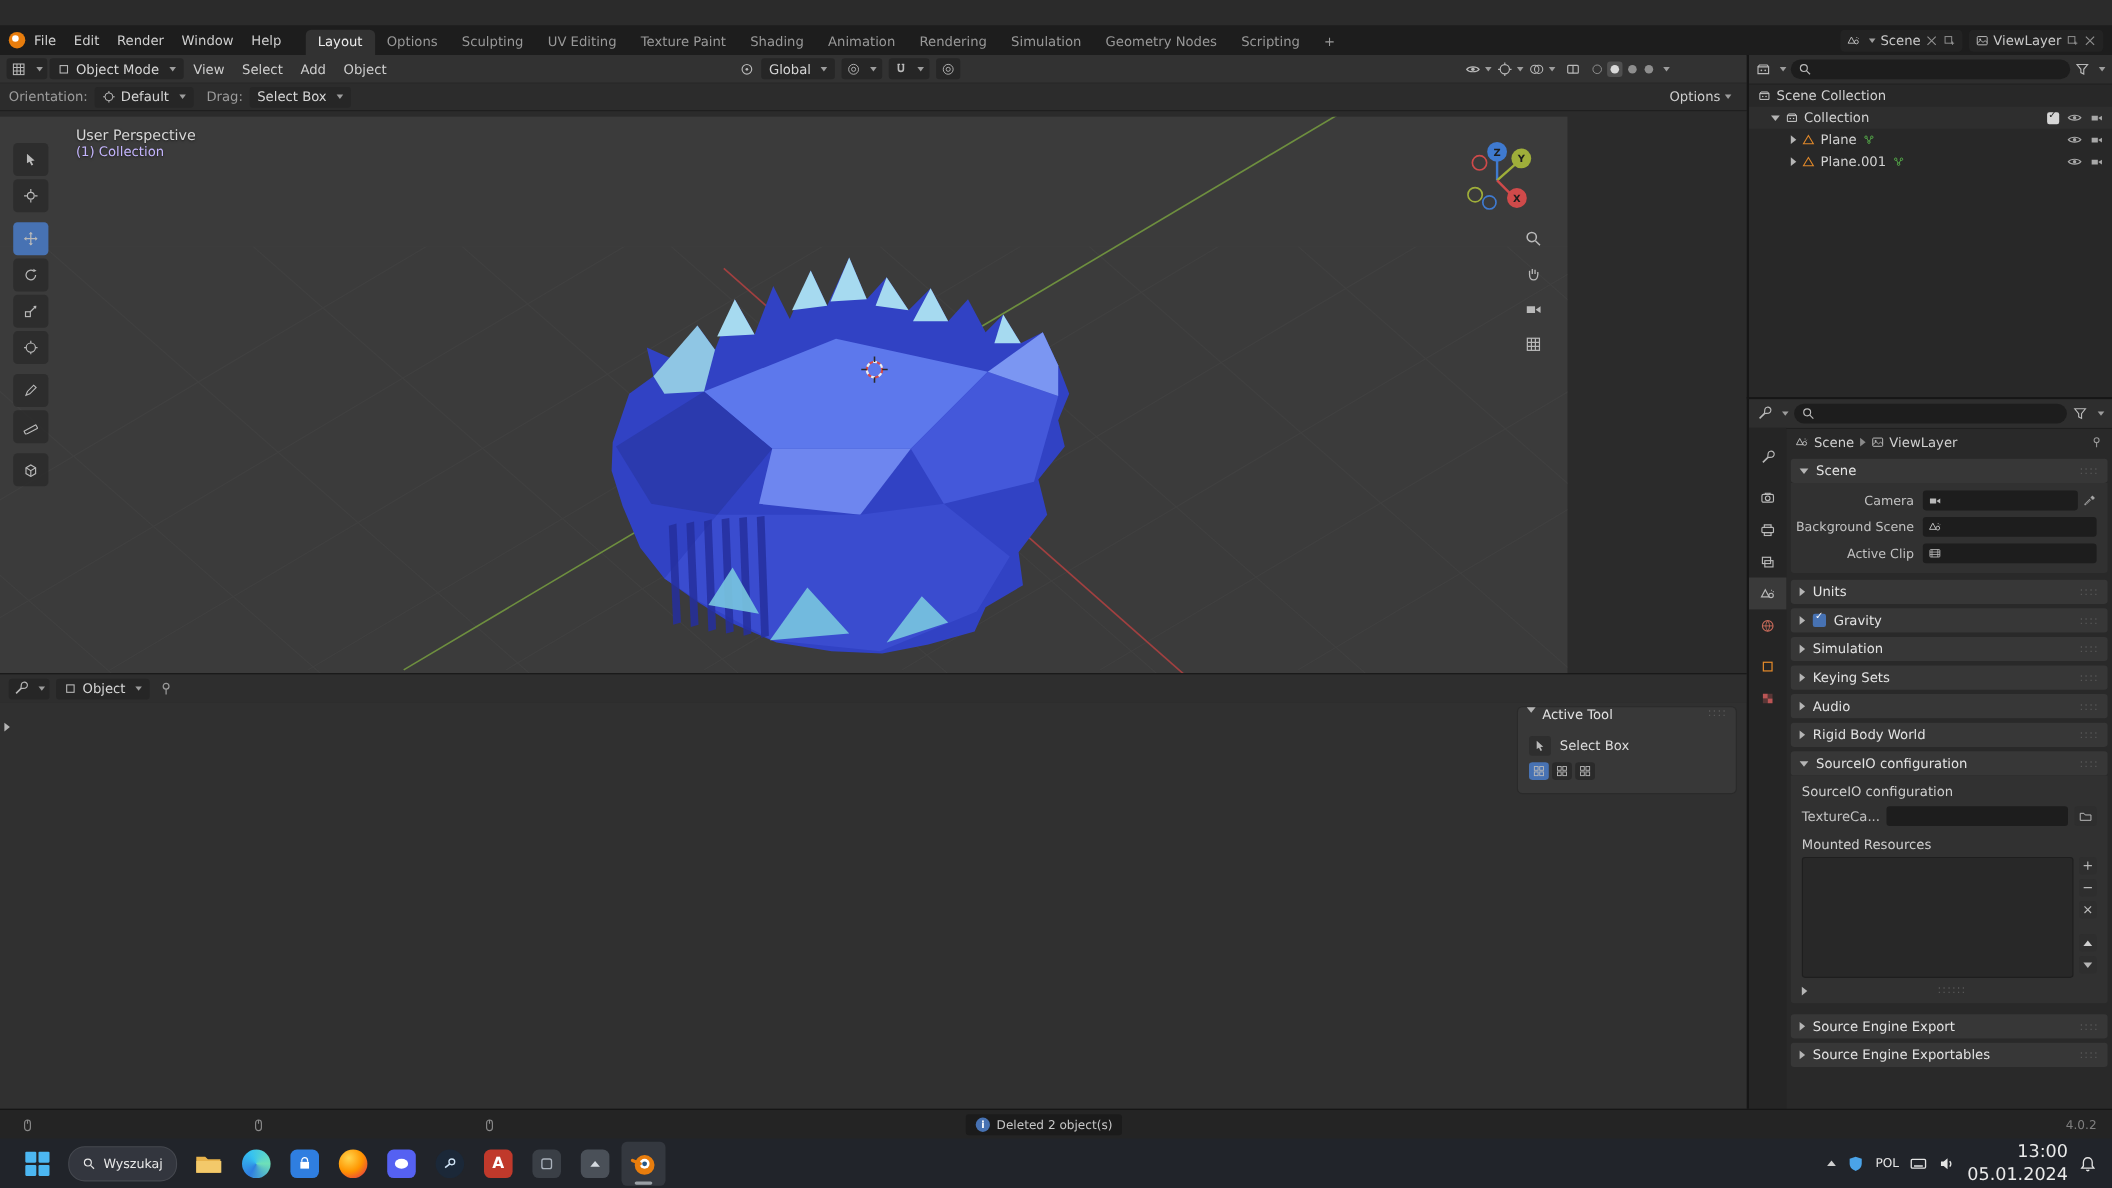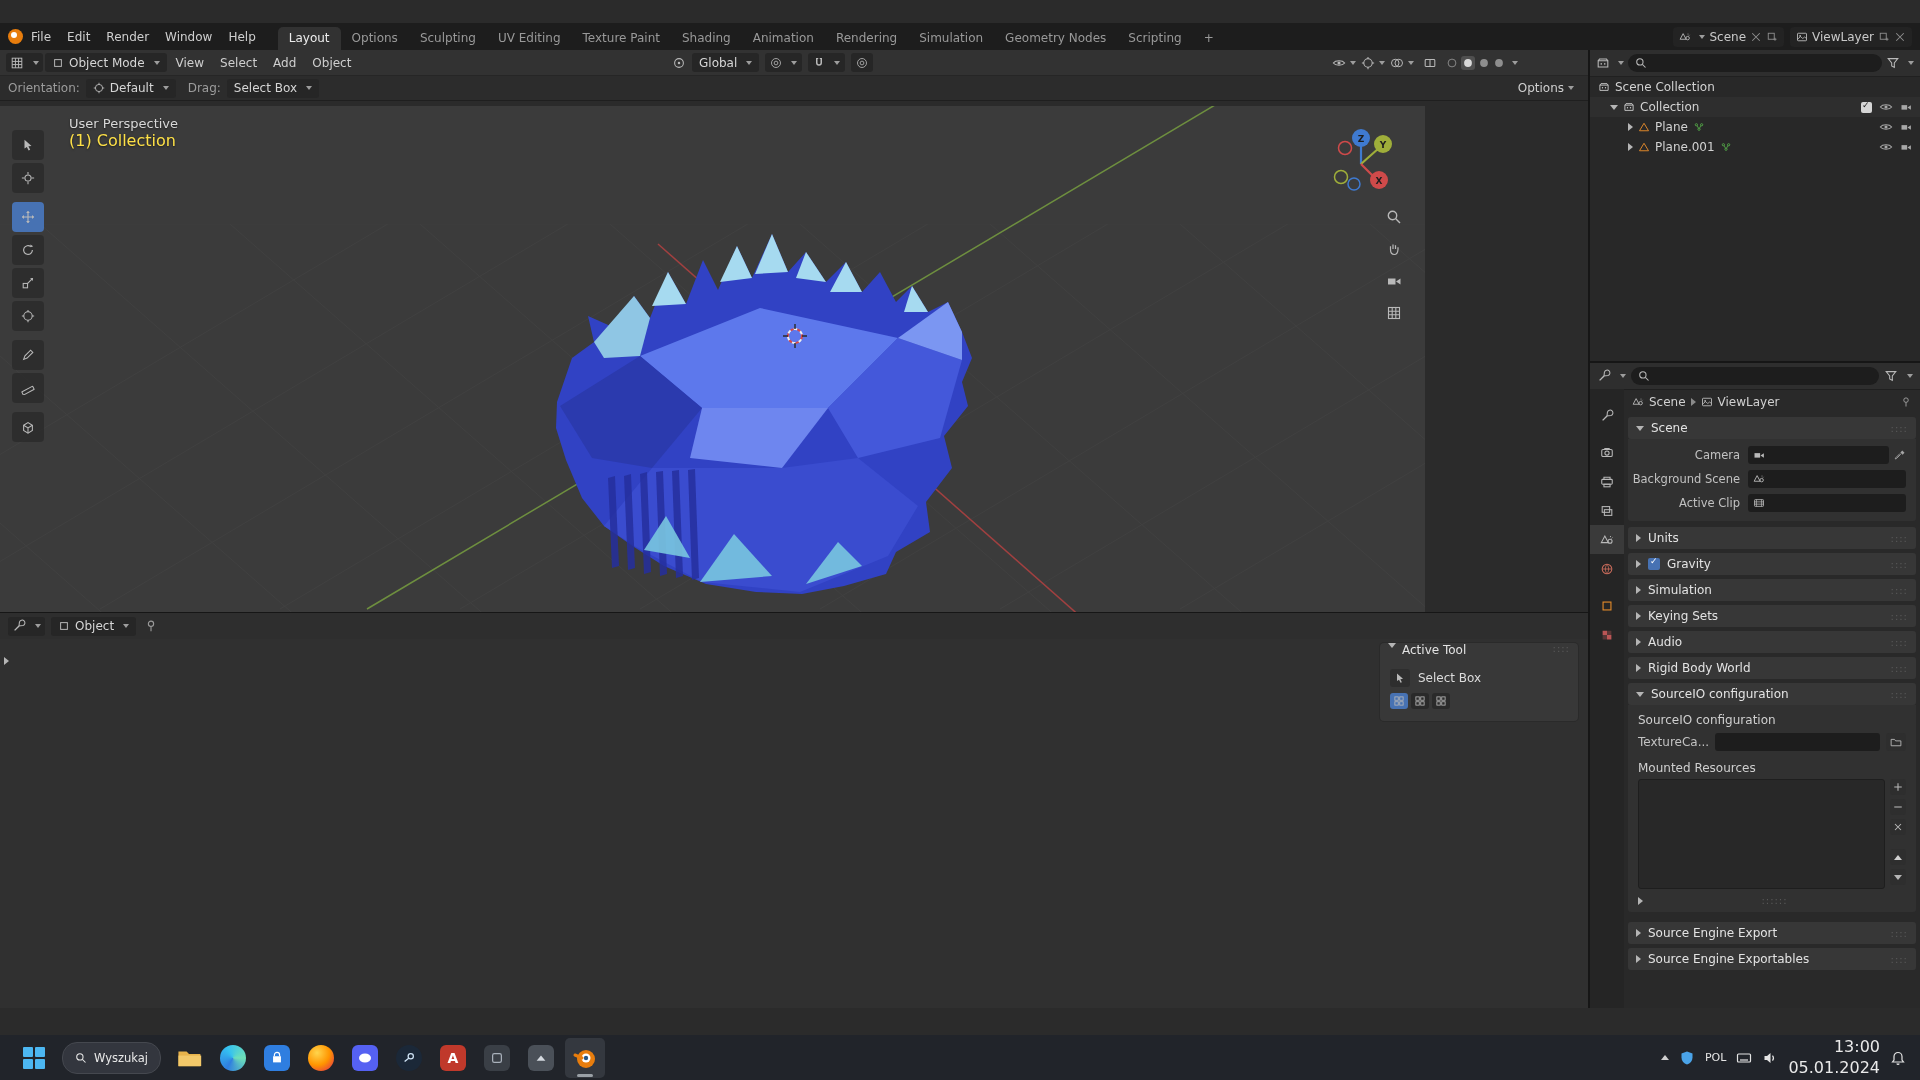--- a/index.html
+++ b/index.html
@@ -36,21 +36,21 @@
   
   .vph1{left:0;top:50px;width:1588px;height:26px;background:#323232;display:flex;align-items:center;border-bottom:1px solid #262626;padding-left:6px;box-sizing:border-box}
   .vph2{left:0;top:76px;width:1588px;height:25px;background:#2c2c2c;display:flex;align-items:center;border-bottom:1px solid #1f1f1f;padding-left:8px;box-sizing:border-box}
   .hbtn{background:#262626;border-radius:3px;height:19px;display:flex;align-items:center;gap:5px;padding:0 7px;color:#d6d6d6}
   .hmenu{padding:0 7px;color:#cfcfcf}
   .lbl{color:#9c9c9c}
 
   
   .canvas{left:0;top:106px;width:1425px;height:511px;background:#3b3b3b;overflow:hidden}
   .ovl1{font-size:13px;color:#d8d8d8;text-shadow:0 1px 2px rgba(0,0,0,.5)}
-  .ovl2{font-size:16px;color:#fde047;text-shadow:0 1px 2px rgba(0,0,0,.5)}
+  .ovl2{font-size:12px;color:#c4b5fd;text-shadow:0 1px 2px rgba(0,0,0,.5)}
   .tool{width:32px;height:30px;background:rgba(44,44,44,.92);border-radius:4px;display:flex;align-items:center;justify-content:center;margin-bottom:3px;color:#c4c4c4}
   .tool.active{background:#4772b3;color:#fff}
   .sideic{width:26px;height:26px;display:flex;align-items:center;justify-content:center;color:#b5b5b5}
 
   
   .beh{left:0;top:612px;width:1588px;height:27px;background:#2e2e2e;border-top:1px solid #161616;display:flex;align-items:center;padding-left:8px;box-sizing:border-box}
   .bec{left:0;top:639px;width:1588px;height:369px;background:#303030}
   .atpanel{position:absolute;right:10px;top:4px;width:198px;background:#383838;border-radius:4px;padding-bottom:8px;box-shadow:0 0 0 1px #2a2a2a}
   .atpanel .hd{height:24px;display:flex;gap:6px;padding:0 8px;color:#e2e2e2}
   .miniprst{width:18px;height:16px;background:#2a2a2a;border-radius:3px;display:flex;align-items:center;justify-content:center;color:#a5a5a5}
@@ -935,20 +935,36 @@
         <span class="grip">::::</span>
       </div>
       <div class="phead" style="margin-top:4px">
         <span class="cr"></span>
         <span>Source Engine Exportables</span>
         <span class="grip">::::</span>
       </div>
     </div>
   </div>
 
+  <div class="abs status">
+    <svg class="ic" style="margin-left:18px;color:#8a8a8a" viewBox="0 0 16 16">
+        <use href="#i-mouse"></use>
+      </svg>
+    <svg class="ic" style="margin-left:196px;color:#8a8a8a" viewBox="0 0 16 16">
+        <use href="#i-mouse"></use>
+      </svg>
+    <svg class="ic" style="margin-left:196px;color:#8a8a8a" viewBox="0 0 16 16">
+        <use href="#i-mouse"></use>
+      </svg>
+    <div class="msgpill">
+      <span class="infoi"></span>
+      <span>Deleted 2 object(s)</span>
+    </div>
+    <span style="margin-left:auto;margin-right:14px;color:#7f7f7f">4.0.2</span>
+  </div>
 
   <div class="abs taskbar">
     <span class="tslot">
       <span class="winlogo">
           <span></span>
           <span></span>
           <span></span>
           <span></span>
         </span>
     </span>

